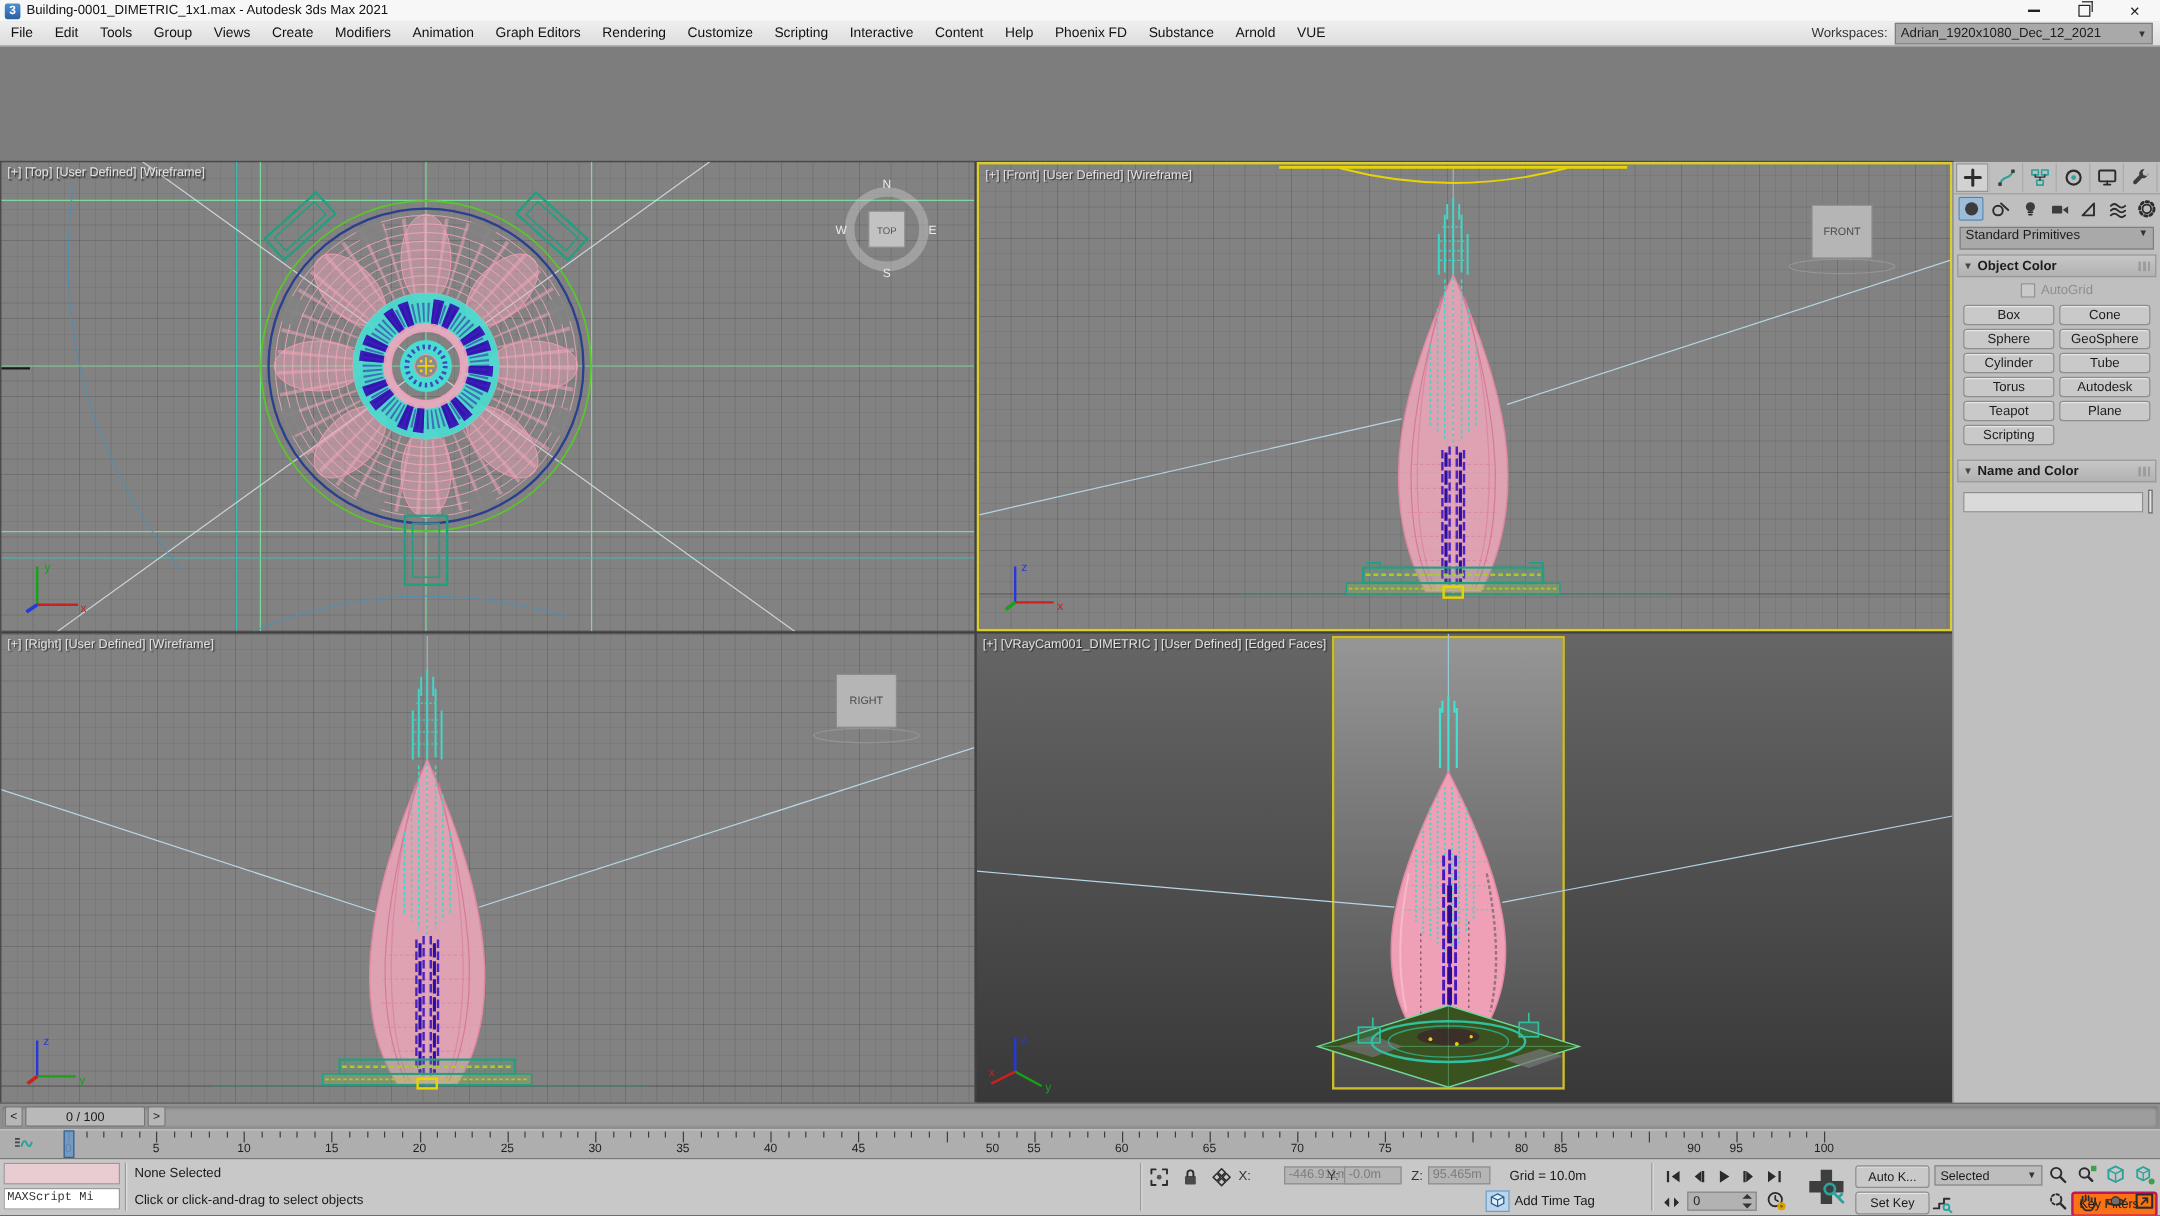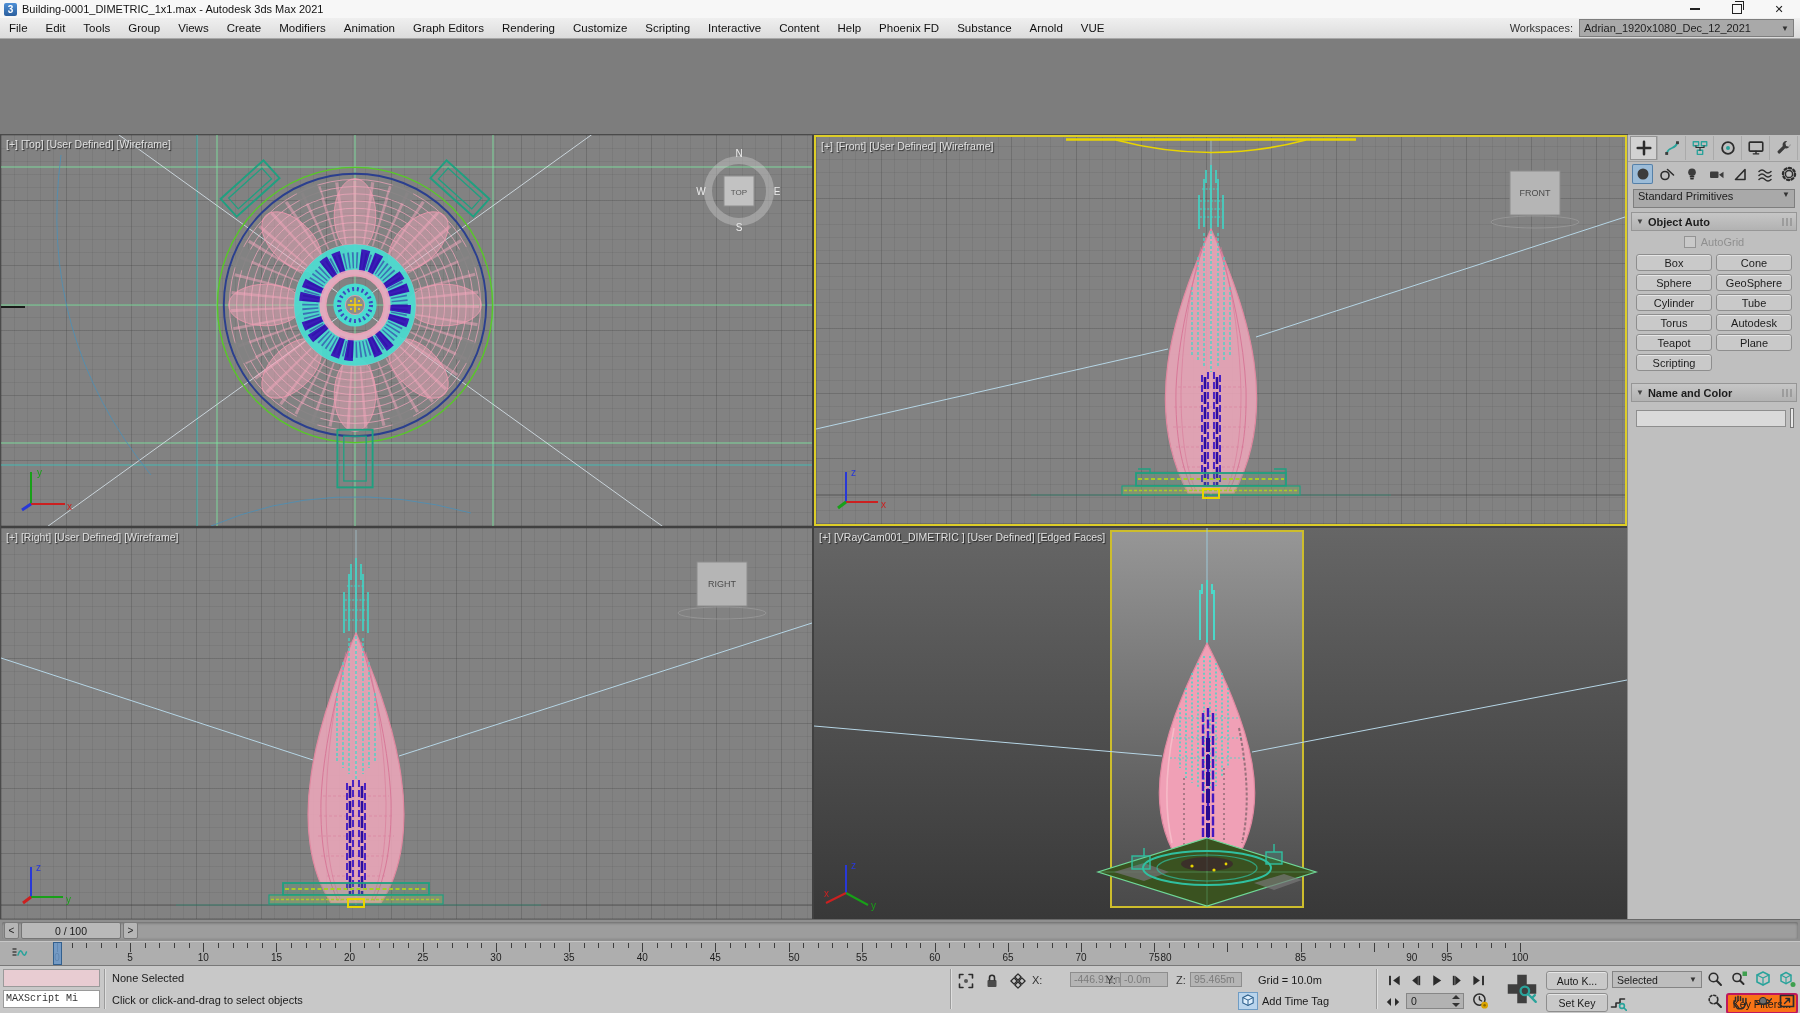--- a/index.html
+++ b/index.html
@@ -495,21 +495,21 @@
             <circle cx="8" cy="8" r="6" style="fill:none;stroke:#2c2c2c;stroke-width:1.6;stroke-linecap:round;stroke-linejoin:round;stroke-width:2.4;stroke-dasharray:2 2.6"></circle>
           </svg>
         </div>
       </div>
     <div class="cp-dd">
       <span>Standard Primitives</span>
       <span class="dd-arrow">▼</span>
     </div>
     <div class="rollout-h">
       <span class="ro-arrow">▼</span>
-      <span>Object Auto</span>
+      <span>Object Color</span>
       <span class="ro-pin"></span>
     </div>
     <div class="autogrid">
       <span class="cb"></span>
       <span>AutoGrid</span>
     </div>
     <div class="prim-grid" id="prim-grid">
         <button class="prim">Box</button>
         <button class="prim">Cone</button>
         <button class="prim">Sphere</button>
@@ -598,21 +598,21 @@
         <div class="tick" style="left: 671.46px; height: 5px;"></div>
         <div class="tick" style="left: 686.09px; height: 5px;"></div>
         <div class="tick" style="left: 700.72px; height: 5px;"></div>
         <div class="tick" style="left: 715.35px; height: 9px;"></div>
         <span class="ticklabel" style="left: 715.35px;">45</span>
         <div class="tick" style="left: 729.98px; height: 5px;"></div>
         <div class="tick" style="left: 744.61px; height: 5px;"></div>
         <div class="tick" style="left: 759.24px; height: 5px;"></div>
         <div class="tick" style="left: 773.87px; height: 5px;"></div>
         <div class="tick" style="left: 788.5px; height: 9px;"></div>
-        <span class="ticklabel" style="left: 794px;">50</span>
+        <span class="ticklabel" style="left: 827px;">50</span>
         <div class="tick" style="left: 803.13px; height: 5px;"></div>
         <div class="tick" style="left: 817.76px; height: 5px;"></div>
         <div class="tick" style="left: 832.39px; height: 5px;"></div>
         <div class="tick" style="left: 847.02px; height: 5px;"></div>
         <div class="tick" style="left: 861.65px; height: 9px;"></div>
         <span class="ticklabel" style="left: 861.65px;">55</span>
         <div class="tick" style="left: 876.28px; height: 5px;"></div>
         <div class="tick" style="left: 890.91px; height: 5px;"></div>
         <div class="tick" style="left: 905.54px; height: 5px;"></div>
         <div class="tick" style="left: 920.17px; height: 5px;"></div>
@@ -634,21 +634,21 @@
         <div class="tick" style="left: 1110.36px; height: 5px;"></div>
         <div class="tick" style="left: 1124.99px; height: 5px;"></div>
         <div class="tick" style="left: 1139.62px; height: 5px;"></div>
         <div class="tick" style="left: 1154.25px; height: 9px;"></div>
         <span class="ticklabel" style="left: 1154.25px;">75</span>
         <div class="tick" style="left: 1168.88px; height: 5px;"></div>
         <div class="tick" style="left: 1183.51px; height: 5px;"></div>
         <div class="tick" style="left: 1198.14px; height: 5px;"></div>
         <div class="tick" style="left: 1212.77px; height: 5px;"></div>
         <div class="tick" style="left: 1227.4px; height: 9px;"></div>
-        <span class="ticklabel" style="left: 1166px;">80</span>
+        <span class="ticklabel" style="left: 1268px;">80</span>
         <div class="tick" style="left: 1242.03px; height: 5px;"></div>
         <div class="tick" style="left: 1256.66px; height: 5px;"></div>
         <div class="tick" style="left: 1271.29px; height: 5px;"></div>
         <div class="tick" style="left: 1285.92px; height: 5px;"></div>
         <div class="tick" style="left: 1300.55px; height: 9px;"></div>
         <span class="ticklabel" style="left: 1300.55px;">85</span>
         <div class="tick" style="left: 1315.18px; height: 5px;"></div>
         <div class="tick" style="left: 1329.81px; height: 5px;"></div>
         <div class="tick" style="left: 1344.44px; height: 5px;"></div>
         <div class="tick" style="left: 1359.07px; height: 5px;"></div>

